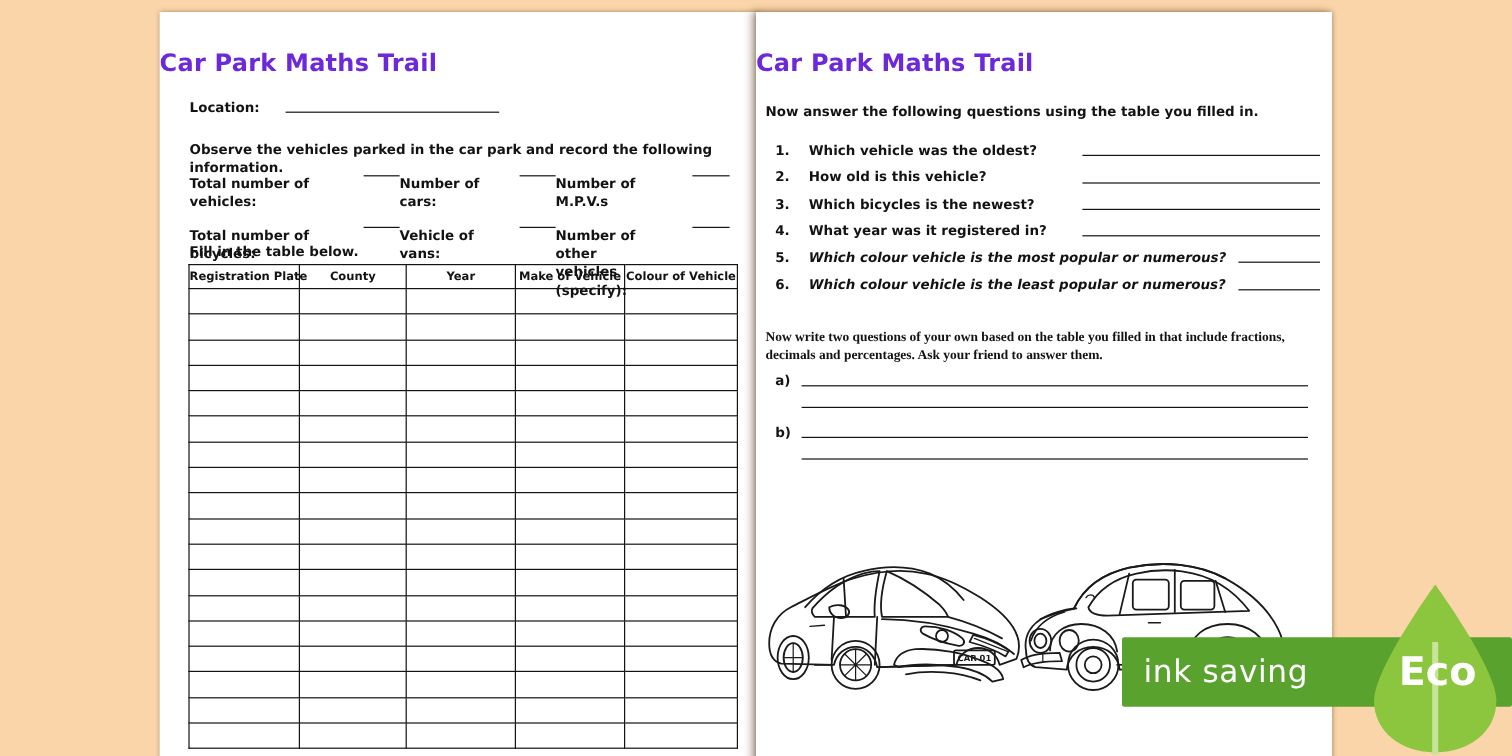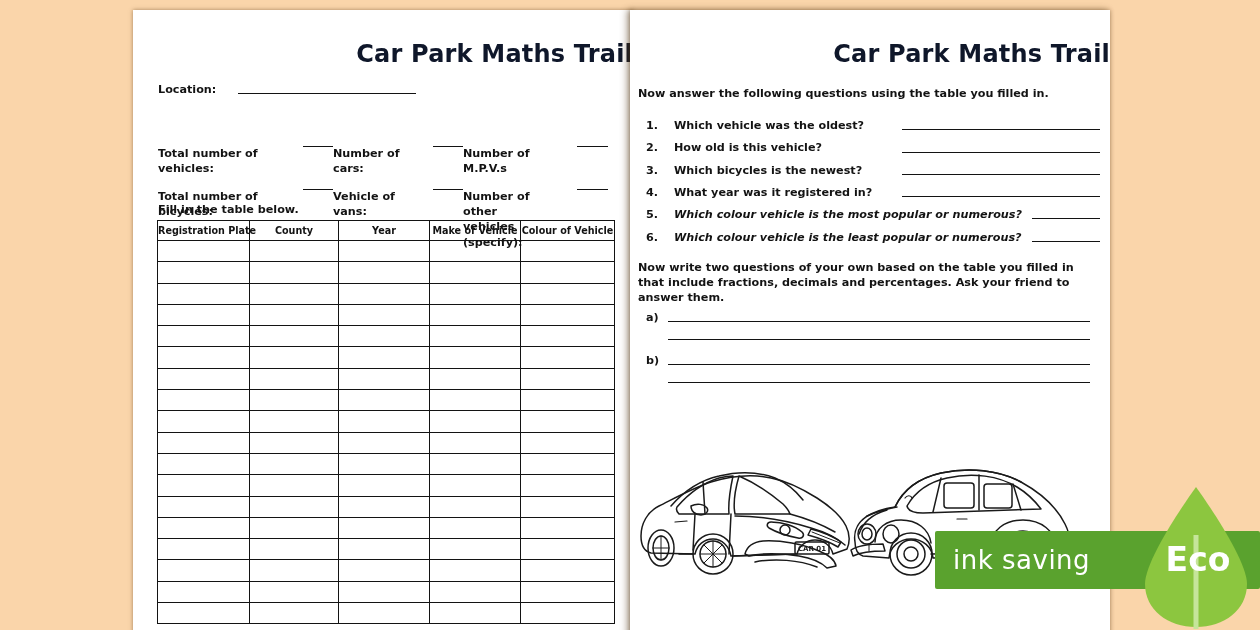--- a/index.html
+++ b/index.html
@@ -44,26 +44,26 @@
   .inner {
     position: absolute;
     inset: 0;
   }
 
   
   .title {
     position: absolute;
     left: 0;
     right: 0;
-    text-align: right;
+    text-align: left;
     font-family: "DejaVu Sans", sans-serif;
     font-weight: bold;
-    font-size: 24px;
+    font-size: 20px;
     letter-spacing: .2px;
-    color: #0f172a;
+    color: #6d28d9;
   }
   .body-text {
     font-family: "DejaVu Sans", sans-serif;
     font-size: 11.2px;
     font-weight: 600;
     color: #131313;
     line-height: 1.35;
   }
 
   
@@ -174,22 +174,23 @@
     border-bottom: 1.7px solid #131313;
     margin-left: 10px;
     margin-bottom: 3px;
     min-width: 10px;
   }
   .qrow.wide .qtext { flex: 0 0 auto; font-style: italic; }
 
   .own-q {
     position: absolute;
     left: 8px;
-    top: 250px;
+    top: 264px;
     width: 452px;
+    font-family: Liberation Serif, serif;
   }
   .ab-block {
     position: absolute;
     left: 8px;
     top: 300px;
     width: 452px;
   }
   .ab-group { margin-bottom: 13px; }
   .ab-line1 {
     display: flex;
@@ -286,20 +287,21 @@
   <div class="page page-left">
     <div class="inner">
 
       <div class="title" style="top:30px;">Car Park Maths Trail</div>
 
       <div class="loc-row">
         <span class="body-text">Location:</span>
         <span class="rule rule-loc"></span>
       </div>
 
+      <div class="body-text observe">Observe the vehicles parked in the car park and record the following information.</div>
 
       <div class="counts">
         <div class="count-row">
           <div class="count-cell c1">
             <span class="body-text">Total number of vehicles:</span>
             <span class="rule rule-blank"></span>
           </div>
           <div class="count-cell c2">
             <span class="body-text">Number of cars:</span>
             <span class="rule rule-blank"></span>

